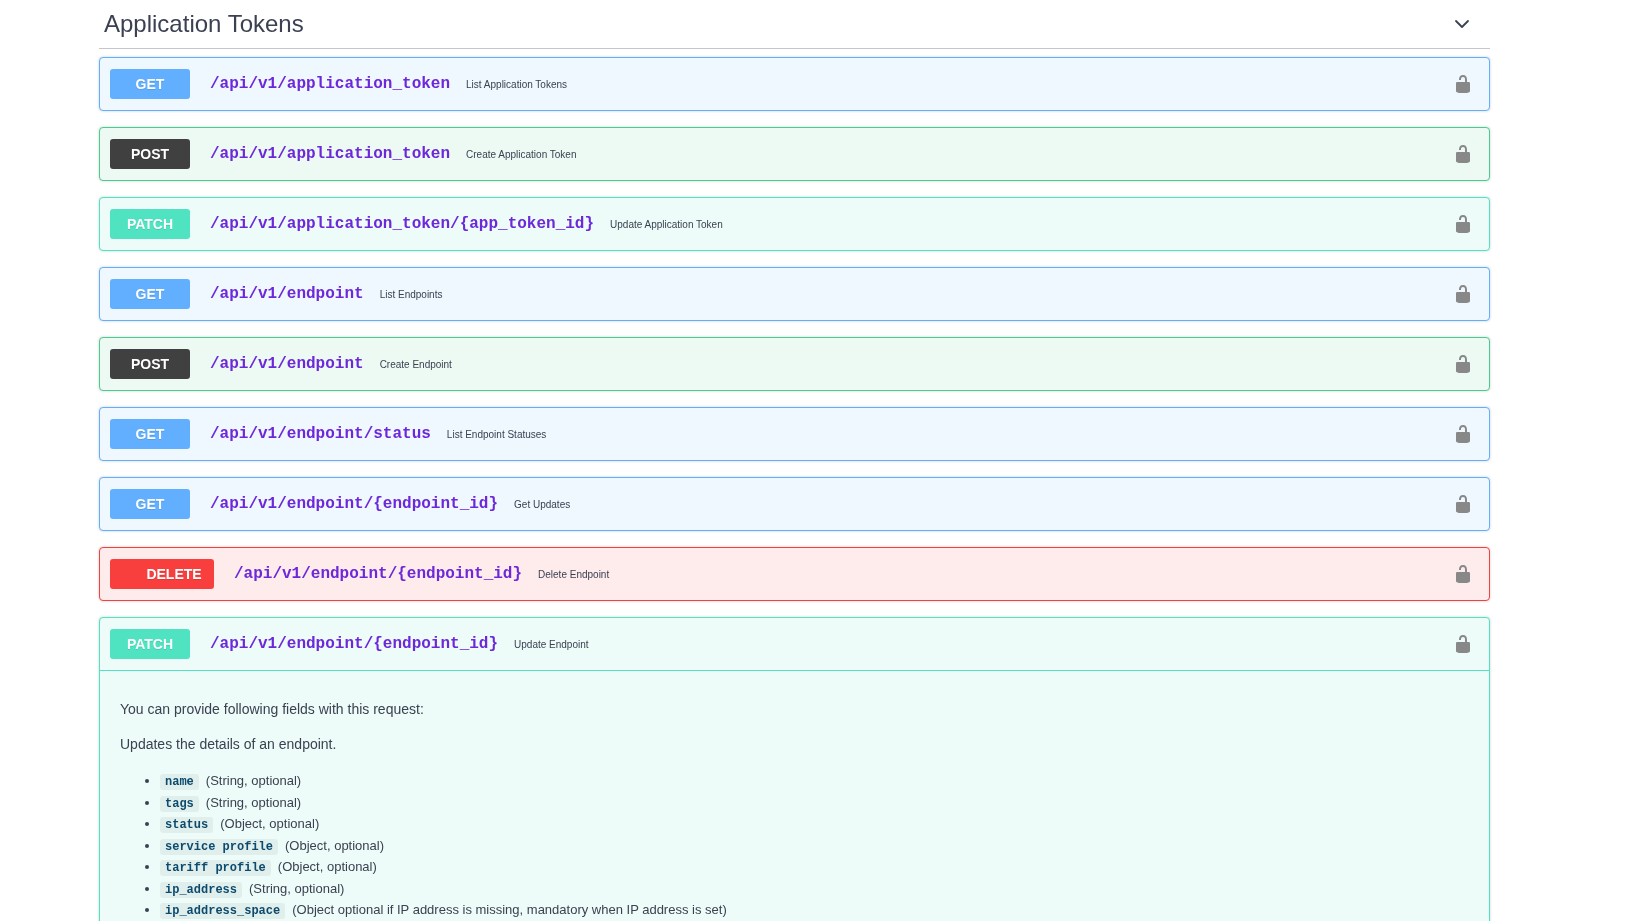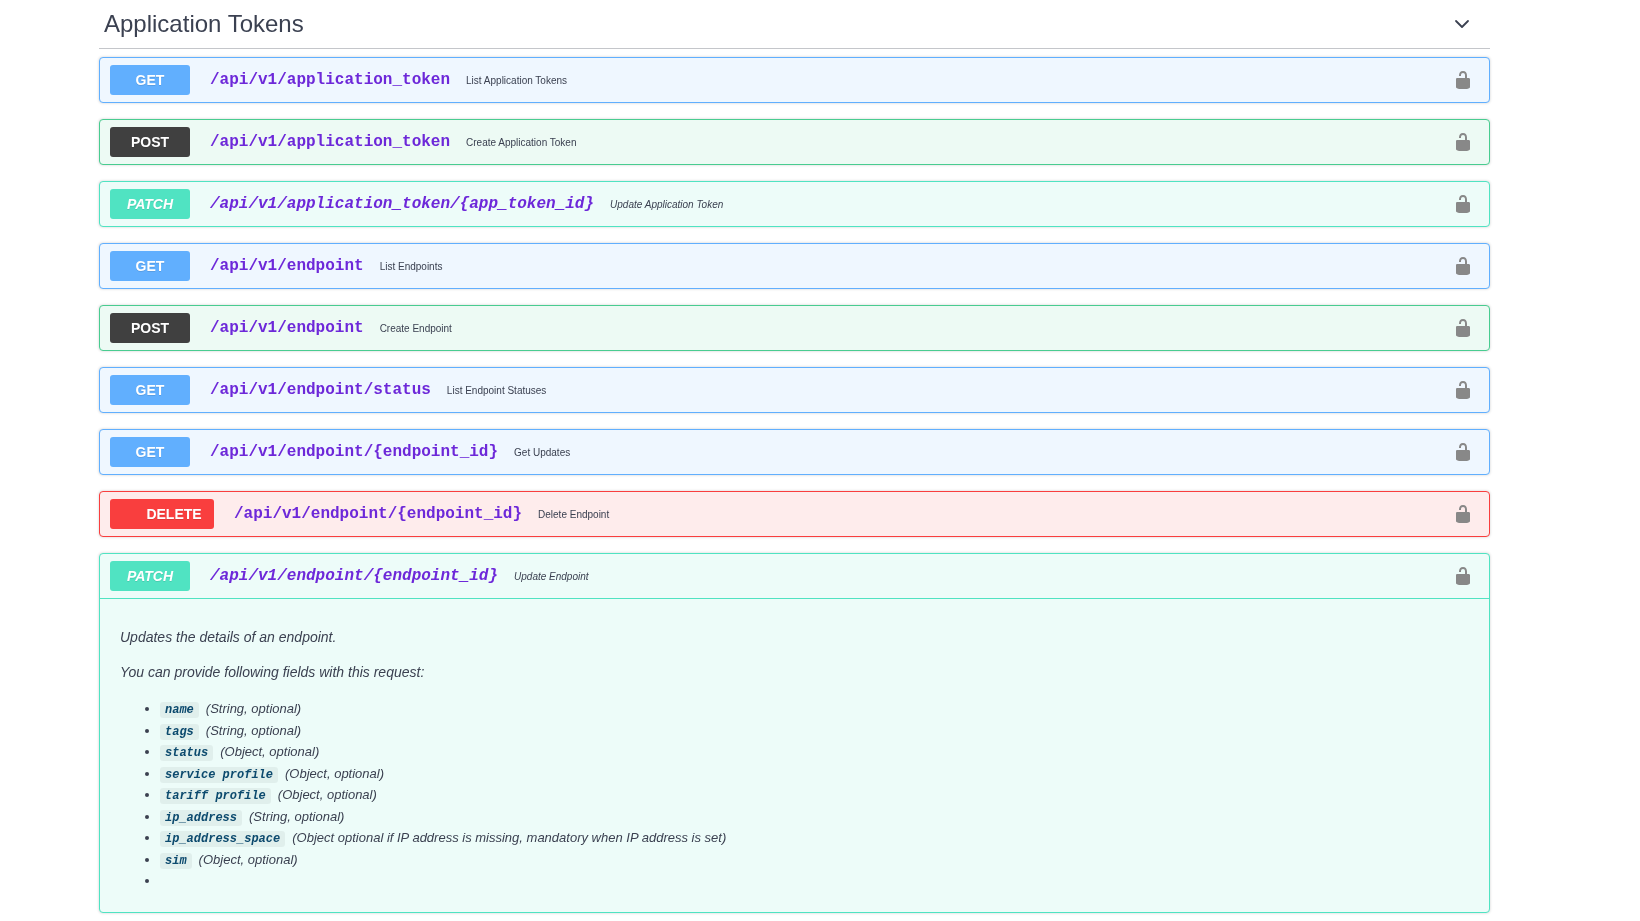--- a/index.html
+++ b/index.html
@@ -46,26 +46,26 @@
   .ops { margin-top: 8px; }
   .opblock {
     border-radius: 4px;
     margin: 0 0 16px;
     box-shadow: 0 0 3px rgba(0,0,0,.19);
     border: 1px solid;
   }
   .opblock .opblock-summary {
     display: flex;
     align-items: center;
-    height: 44px;
+    height: 52px;
     cursor: pointer;
   }
   .opblock.get    { background: #eff7ff; border-color: #61affe; }
   .opblock.post   { background: #edfaf4; border-color: #49cc90; }
-  .opblock.patch  { background: #edfcf9; border-color: #50e3c2; font-style: italic; }
+  .opblock.patch  { background: #edfcf9; border-color: #50e3c2; }
   .opblock.delete { background: #feecec; border-color: #f93e3e; }
   .opblock.is-open.patch .opblock-summary { border-bottom: 1px solid #50e3c2; }
 
   .method {
     display: inline-block;
     width: 80px;
     text-align: center;
     padding: 7px 0;
     border-radius: 3px;
     color: #fff;
@@ -264,22 +264,22 @@
         <span class="path">/api/v1/endpoint/{endpoint_id}</span>
         <span class="summary-desc">Update Endpoint</span>
         <button class="auth-btn">
           <svg width="20" height="20" viewBox="0 0 20 20">
             <path fill="#888888" d="M15.8 8H14V5.6C14 2.703 12.665 1 10 1 7.334 1 6 2.703 6 5.6V6h2v-.801C8 3.754 8.797 3 10 3c1.203 0 2 .754 2 2.199V8H4c-.553 0-1 .646-1 1.199V17c0 .549.428 1.139.951 1.307l1.197.387C5.672 18.861 6.55 19 7.1 19h5.8c.549 0 1.428-.139 1.951-.307l1.196-.387c.524-.167.953-.757.953-1.306V9.199C17 8.646 16.352 8 15.8 8z"></path>
           </svg>
         </button>
       </div>
 
       <div class="opblock-body">
+        <p>You can provide following fields with this request:</p>
         <p>Updates the details of an endpoint.</p>
-        <p>You can provide following fields with this request:</p>
         <ul>
           <li><code>name</code><span class="field-note">(String, optional)</span></li>
           <li><code>tags</code><span class="field-note">(String, optional)</span></li>
           <li><code>status</code><span class="field-note">(Object, optional)</span></li>
           <li><code>service profile</code><span class="field-note">(Object, optional)</span></li>
           <li><code>tariff profile</code><span class="field-note">(Object, optional)</span></li>
           <li><code>ip_address</code><span class="field-note">(String, optional)</span></li>
           <li><code>ip_address_space</code><span class="field-note">(Object optional if IP address is missing, mandatory when IP address is set)</span></li>
           <li><code>sim</code><span class="field-note">(Object, optional)</span></li>
           <li></li>

